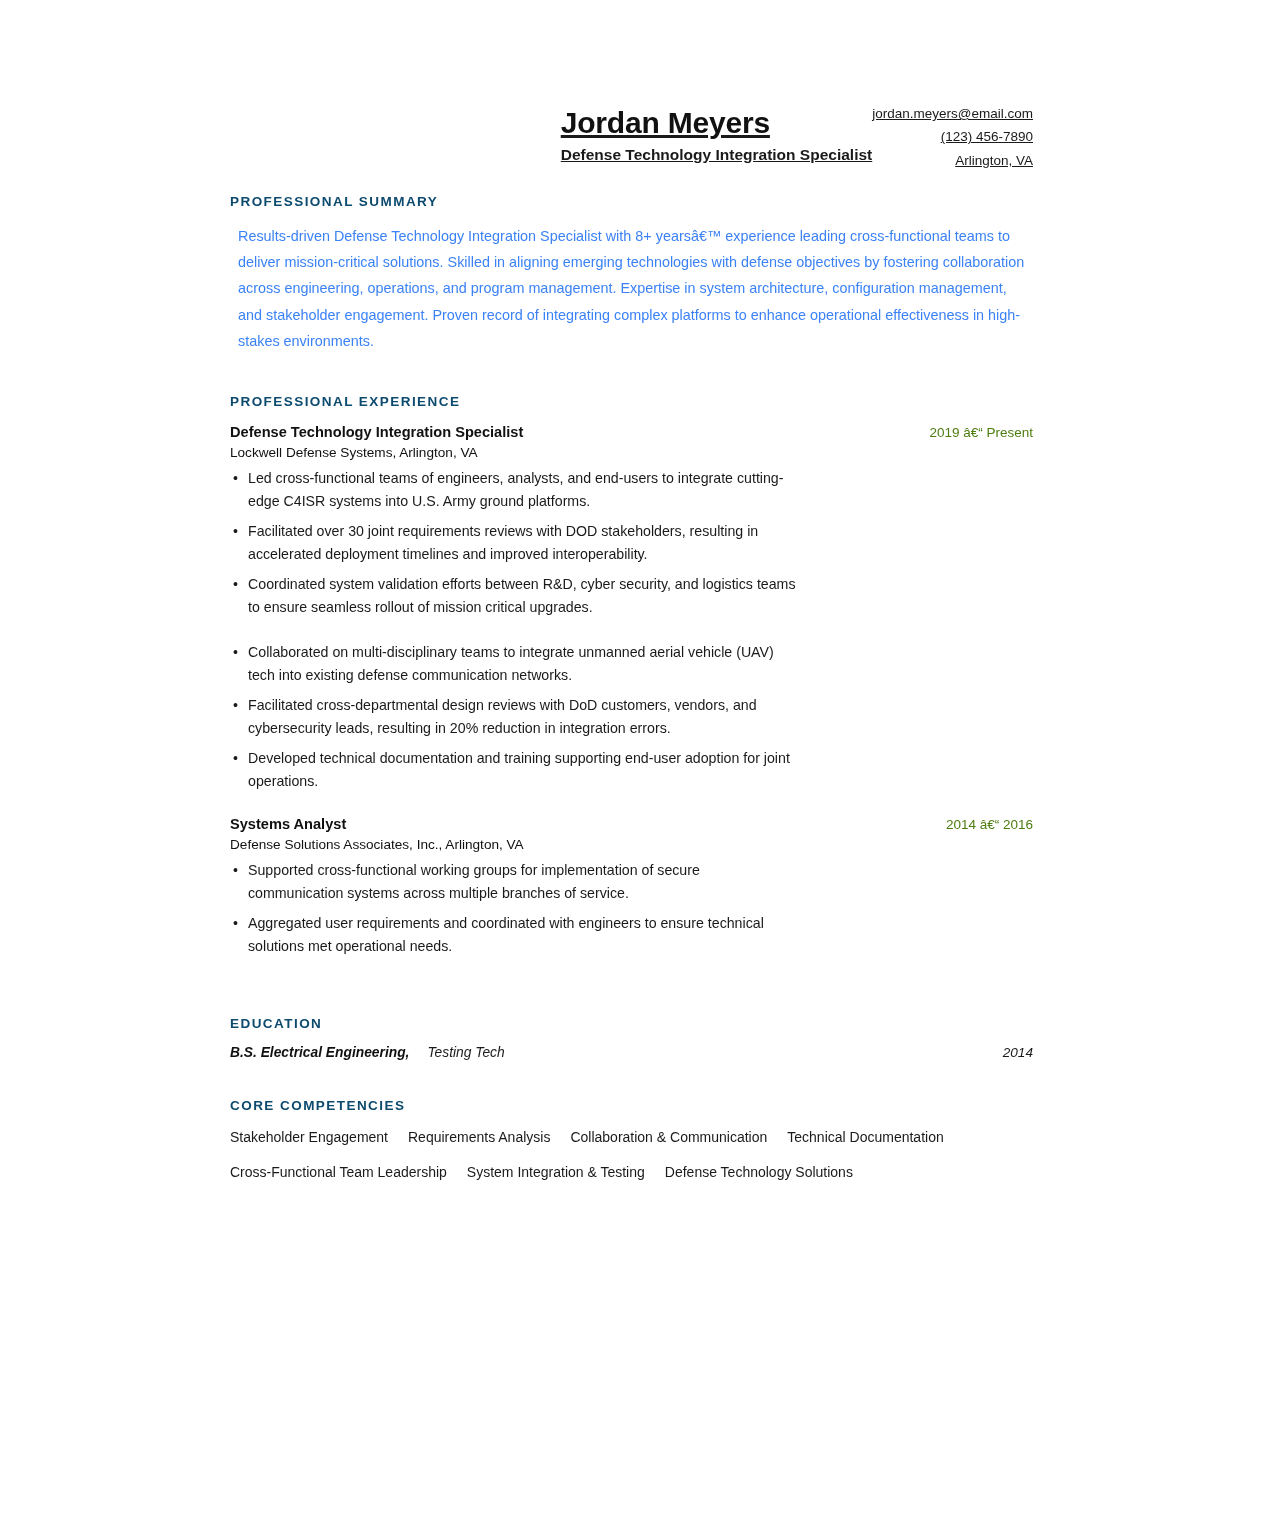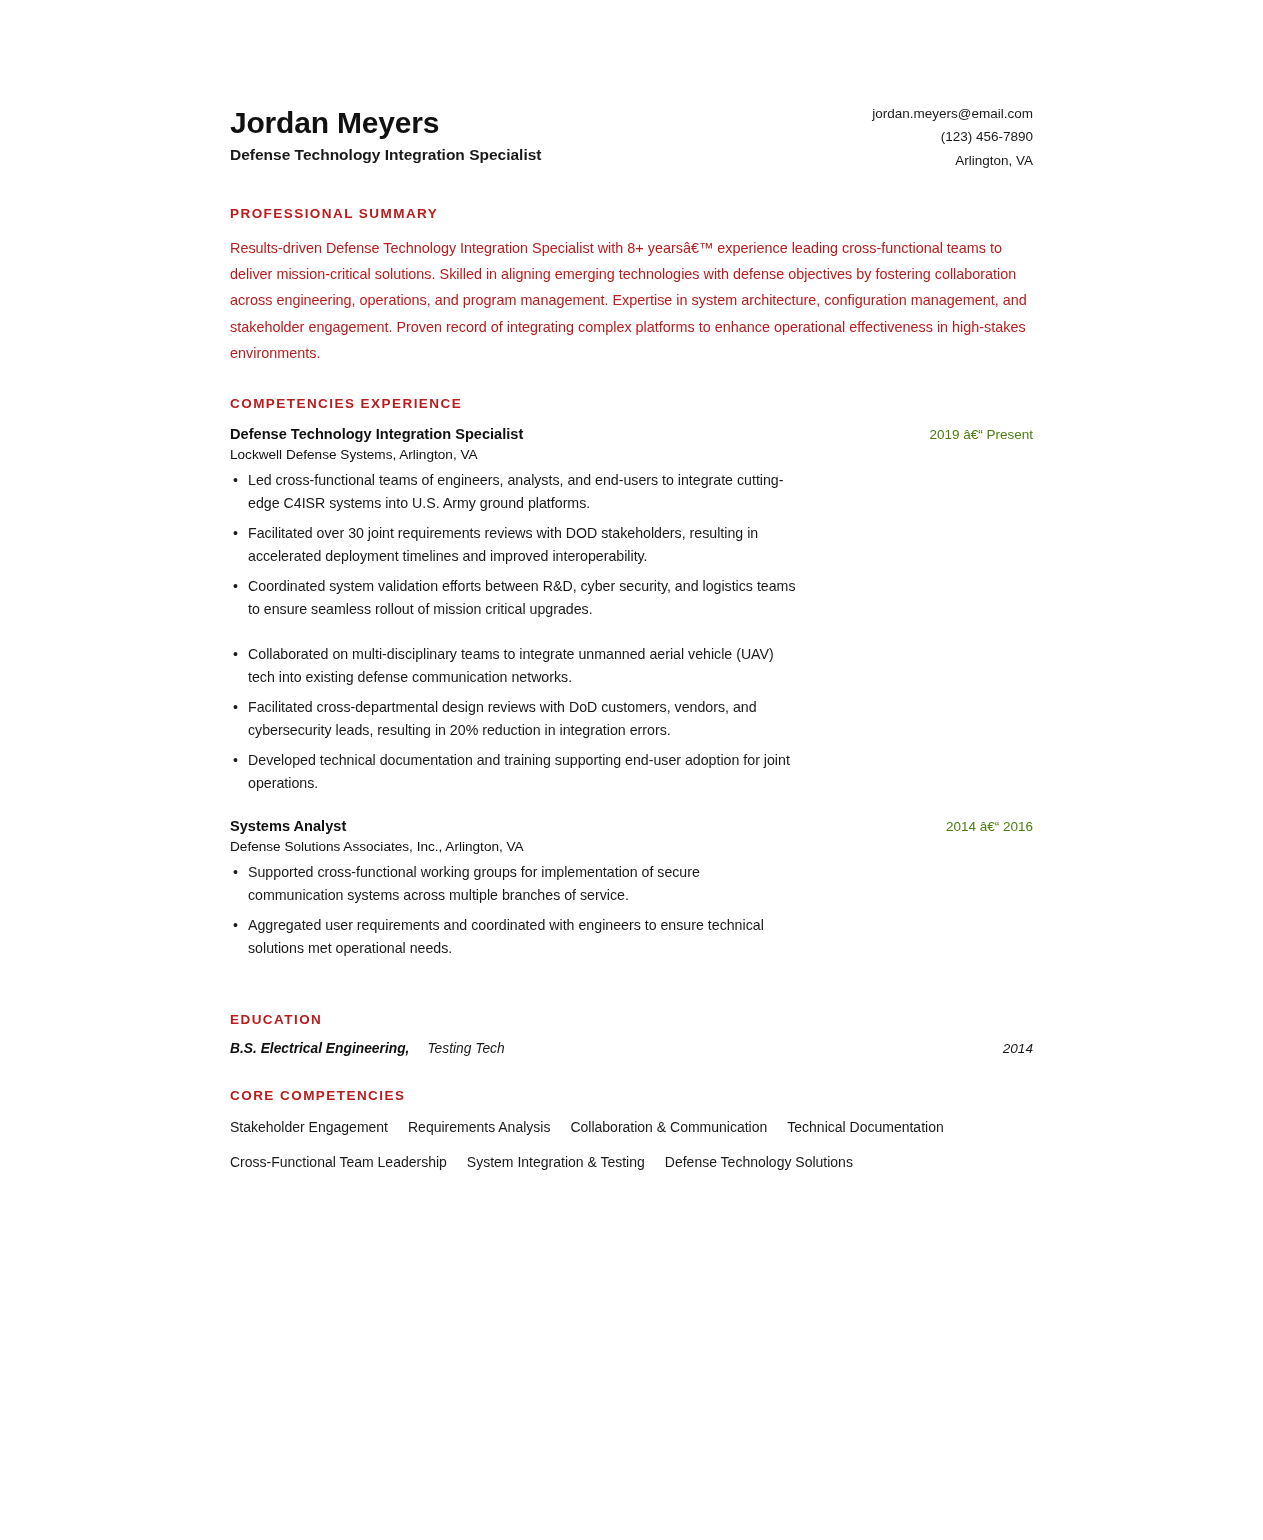--- a/index.html
+++ b/index.html
@@ -19,23 +19,24 @@
     width: 1263px;
     height: 1540px;
     box-sizing: border-box;
     padding: 100px 230px 0 230px;
   }
   .sheet { width: 803px; }
 
   
   .header {
     display: flex;
-    justify-content: space-between;
+    justify-content: flex-end;
     align-items: flex-start;
-    margin-bottom: 34px;
+    margin-bottom: 22px;
+    text-decoration: underline;
   }
   .header-left { padding-top: 6px; }
   .full-name {
     font-size: 30px;
     font-weight: bold;
     letter-spacing: -0.2px;
     line-height: 1.12;
     margin: 0 0 6px 0;
     color: #111111;
   }
@@ -53,28 +54,28 @@
     padding-top: 2px;
   }
   .contact div { white-space: nowrap; }
 
   
   .section { margin-bottom: 4px; }
   .section-heading {
     font-size: 13.5px;
     font-weight: bold;
     letter-spacing: 1.45px;
-    color: #b91c1c;
-    margin: 0 0 14px 0;
+    color: #0c4a6e;
+    margin: 6px 0 14px 0;
   }
   .summary-text {
     font-size: 14.4px;
     line-height: 1.82;
-    color: #b91c1c;
-    margin: 0;
+    color: #3b82f6;
+    margin: 8px;
     max-width: 803px;
   }
 
   .exp-block { margin-bottom: 22px; }
   .exp-row {
     display: flex;
     justify-content: space-between;
     align-items: baseline;
   }
   .exp-role {
@@ -184,21 +185,21 @@
     </div>
 
     <div class="section">
       <div class="section-heading">PROFESSIONAL SUMMARY</div>
       <p class="summary-text">Results-driven Defense Technology Integration Specialist with 8+ yearsâ€™ experience leading cross-functional teams to deliver mission-critical solutions. Skilled in aligning emerging technologies with defense objectives by fostering collaboration across engineering, operations, and program management. Expertise in system architecture, configuration management, and stakeholder engagement. Proven record of integrating complex platforms to enhance operational effectiveness in high-stakes environments.</p>
     </div>
 
     <div class="sp-summary"></div>
 
     <div class="section">
-      <div class="section-heading">COMPETENCIES EXPERIENCE</div>
+      <div class="section-heading">PROFESSIONAL EXPERIENCE</div>
       <div id="experience-list">
           <div class="exp-block">
             <div class="exp-row">
               <div class="exp-role">Defense Technology Integration Specialist</div>
               <div class="exp-dates">2019 â€“ Present</div>
             </div>
             <div class="exp-company">Lockwell Defense Systems, Arlington, VA</div>
             <ul class="bullets">
               <li><span class="dot">•</span><span>Led cross-functional teams of engineers, analysts, and end-users to integrate cutting-edge C4ISR systems into U.S. Army ground platforms.</span></li>
               <li><span class="dot">•</span><span>Facilitated over 30 joint requirements reviews with DOD stakeholders, resulting in accelerated deployment timelines and improved interoperability.</span></li>

